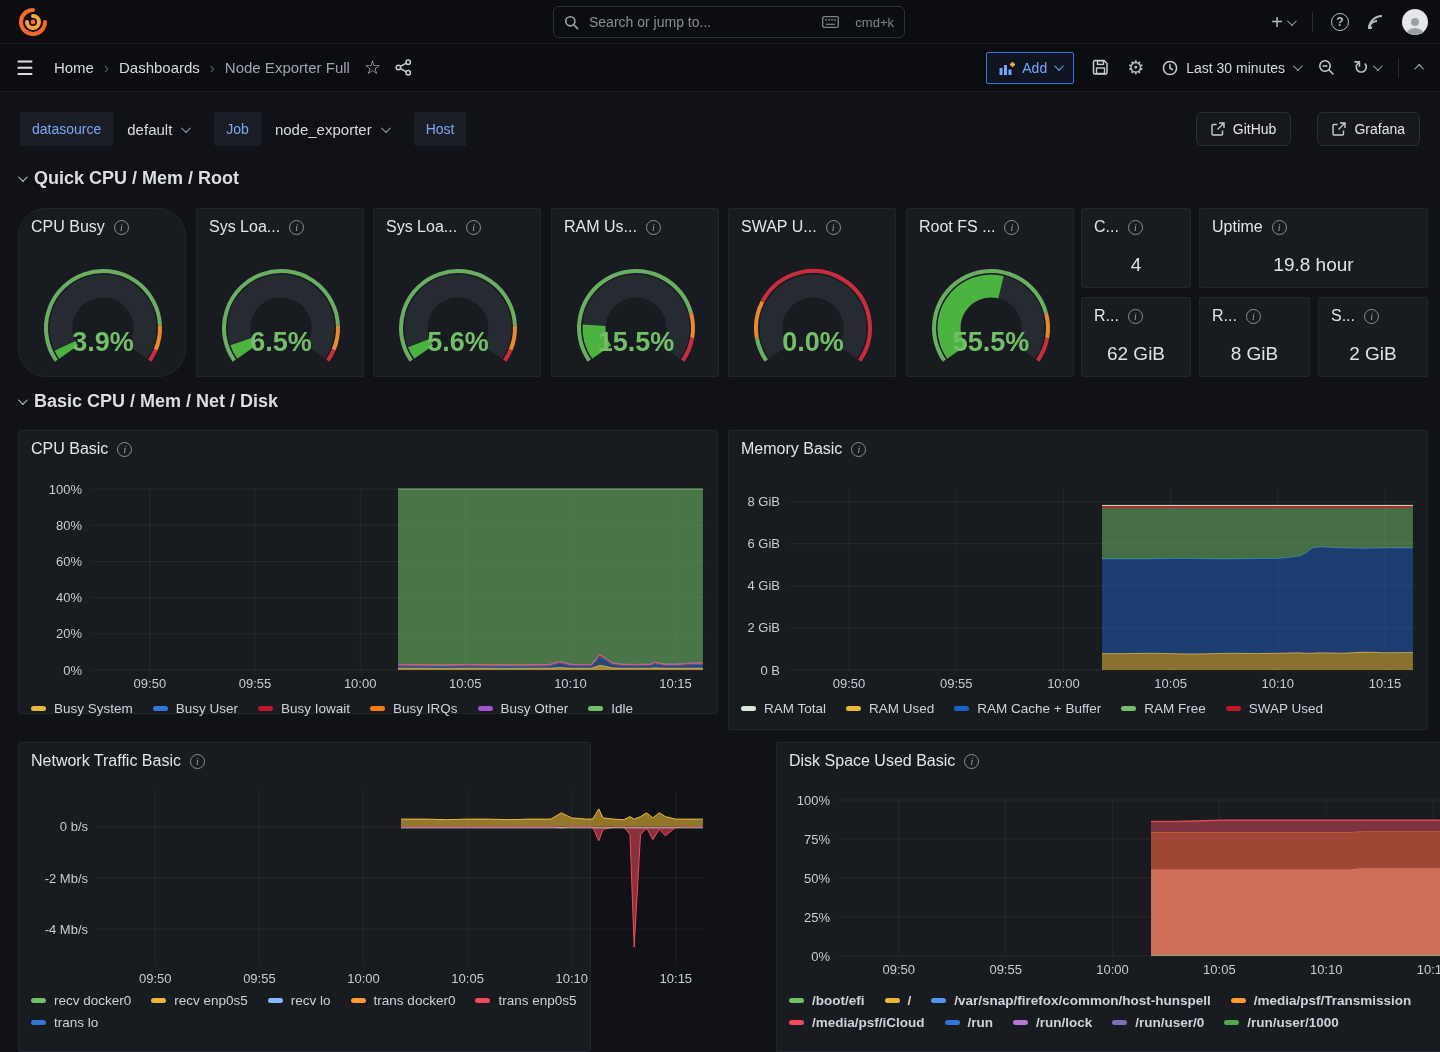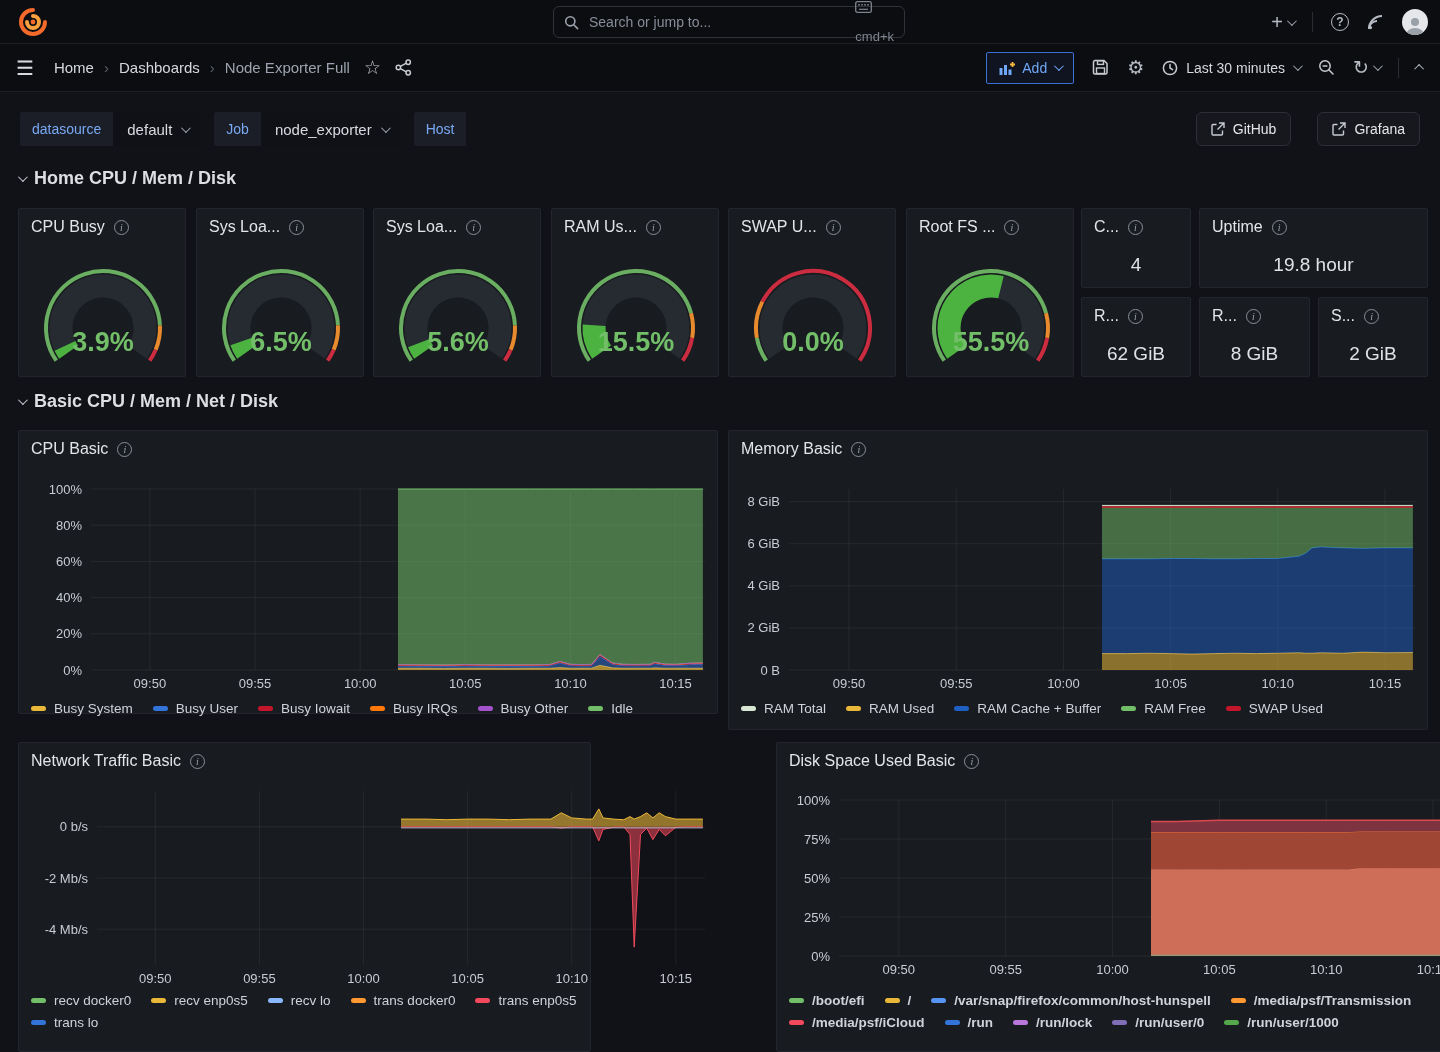--- a/index.html
+++ b/index.html
@@ -18,21 +18,21 @@
   .searchbox {
     position:absolute; left:553px; top:6px; width:352px; height:32px;
     background:#0C0D11; border:1px solid #2F3239; border-radius:6px;
     display:flex; align-items:center; padding:0 10px; gap:8px; cursor:text;
   }
   .searchbox input {
     flex:1; background:transparent; border:0; outline:0; color:#9DA3AE;
     font-size:14px; font-family:"Liberation Sans",sans-serif;
   }
   .searchbox input::placeholder { color:#878D98; }
-  .kbd-hint { display:flex; gap:16px; color:#7E848E; font-size:13px;flex-direction:column; }
+  .kbd-hint { display:flex; align-items:center; gap:16px; color:#7E848E; font-size:13px; }
   .top-right { position:absolute; right:12px; top:0; height:44px; display:flex; align-items:center; gap:18px; }
   .vdiv { width:1px; height:20px; background:#2A2D33; }
   .icon-btn { color:#B6BBC4; font-size:18px; line-height:1; cursor:pointer; display:flex; align-items:center; gap:4px; background:none; border:0; padding:0; }
   .qcircle { width:18px; height:18px; border:1.6px solid #B6BBC4; border-radius:50%; font-size:12px; display:flex; align-items:center; justify-content:center; color:#B6BBC4; font-weight:700;}
   .avatar { width:26px; height:26px; border-radius:50%; background:#E5E7EB; overflow:hidden; display:flex; align-items:flex-end; justify-content:center; cursor:pointer;}
   
   .navbar {
     position:absolute; top:44px; left:0; width:1440px; height:48px;
     background:#0C0D11; border-bottom:1px solid #1C1E24;
     display:flex; align-items:center; padding:0 16px;
@@ -242,29 +242,29 @@
     <svg width="14" height="14" viewBox="0 0 14 14">
       <path d="M5.5 2.5 H2 a1 1 0 0 0 -1 1 V12 a1 1 0 0 0 1 1 h8.5 a1 1 0 0 0 1-1 V8.5" fill="none" stroke="#C7CBD1" stroke-width="1.4"></path>
       <path d="M8 1 h5 v5 M13 1 L6.5 7.5" fill="none" stroke="#C7CBD1" stroke-width="1.4"></path>
     </svg>
     <span>Grafana</span>
   </button>
 </div>
 
 <div class="section-h" style="top:168px;">
   <span class="chev down"></span>
-  <span class="section-title">Home CPU / Mem / Disk</span>
+  <span class="section-title">Quick CPU / Mem / Root</span>
 </div>
 <div class="section-h" style="top:391px;">
   <span class="chev down"></span>
   <span class="section-title">Basic CPU / Mem / Net / Disk</span>
 </div>
 
 <div id="panels">
-    <div class="panel" style="left: 18px; top: 208px; width: 168px; height: 169px;">
+    <div class="panel" style="left: 18px; top: 208px; width: 168px; height: 169px; border-radius: 28px;">
       <div class="panel-h">
         <span class="panel-title">CPU Busy</span>
         <span class="info-i">i</span>
       </div>
       <svg width="168" height="135" style="position:absolute;top:31px;left:0;">
         <path d="M 37.31 120.69 A 57 57 0 1 1 140.95 85.51" fill="none" stroke="#73BF69" stroke-opacity="0.9" stroke-width="4"></path>
         <path d="M 140.95 85.51 A 57 57 0 0 1 136.66 109.81" fill="none" stroke="#FF9830" stroke-opacity="0.9" stroke-width="4"></path>
         <path d="M 136.66 109.81 A 57 57 0 0 1 130.69 120.69" fill="none" stroke="#E02F44" stroke-opacity="0.9" stroke-width="4"></path>
         <path d="M 49.60 112.09 A 42 42 0 1 1 118.40 112.09" fill="none" stroke="#262A31" stroke-width="23"></path>
         <path d="M 49.60 112.09 A 42 42 0 0 1 46.01 105.92" fill="none" stroke="#4CB340" stroke-width="23"></path>

